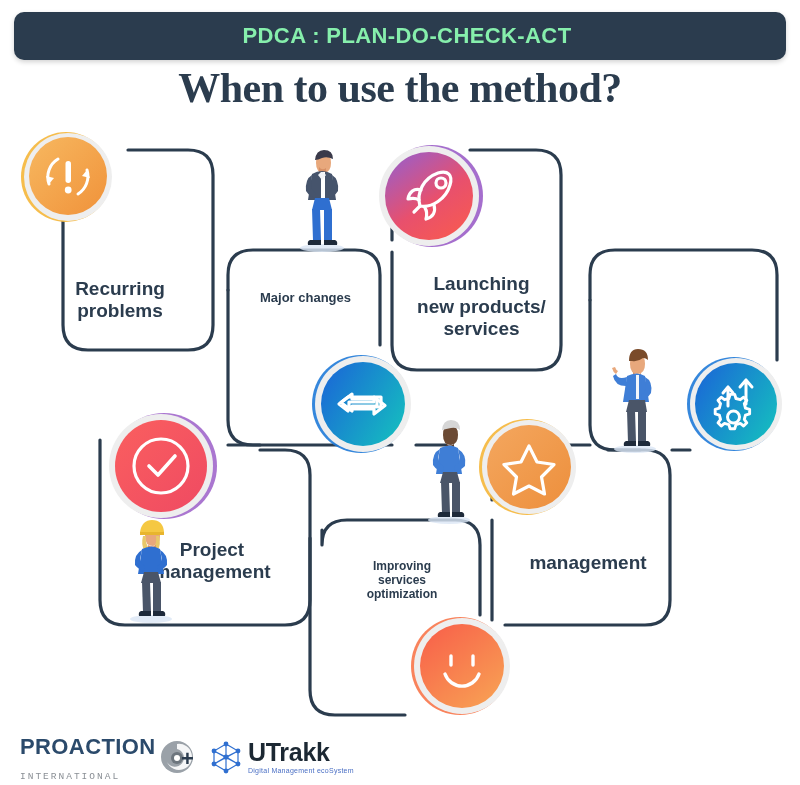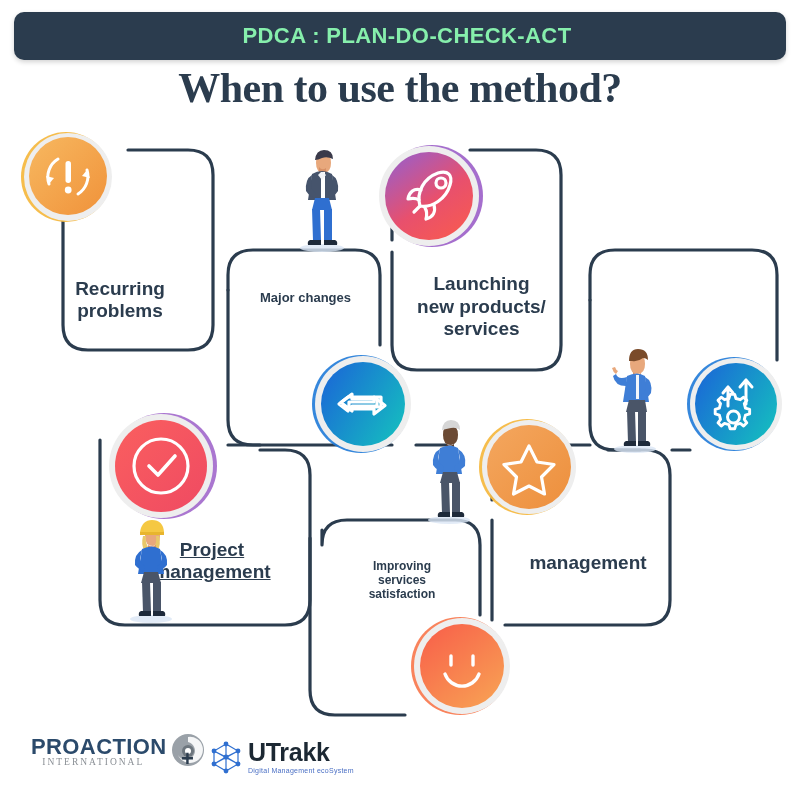--- a/index.html
+++ b/index.html
@@ -41,22 +41,22 @@
     line-height:1.18;padding:6px 10px;
     pointer-events:auto;
   }
   .node span{display:block;}
 
   
   .person{position:absolute;}
   .person svg{display:block;}
   .logo-proaction{position:absolute;left:20px;top:736px;display:flex;align-items:center;}
   .pa-text{display:flex;flex-direction:column;line-height:1;}
-  .pa-main{font-size:22px;font-weight:bold;color:#2b4a6b;letter-spacing:.4px;font-family:"Liberation Sans", sans-serif;margin-left:11px;}
-  .pa-sub{font-size:9.5px;color:#8a8f95;letter-spacing:2.0px;text-align:center;margin-top:0;font-family:Liberation Serif, serif;}
+  .pa-main{font-size:22px;font-weight:bold;color:#2b4a6b;letter-spacing:.4px;font-family:"Liberation Sans", sans-serif;}
+  .pa-sub{font-size:9.5px;color:#8a8f95;letter-spacing:2.0px;text-align:left;margin-top:14px;font-family:Liberation Mono, monospace;}
   .plus{position:absolute;left:181px;top:746px;font-size:22px;font-weight:bold;color:#2b3c4e;font-family:"Liberation Sans", sans-serif;}
   .logo-utrakk{position:absolute;left:208px;top:739px;display:flex;align-items:center;}
   .ut-text{display:flex;flex-direction:column;line-height:1;margin-left:4px;}
   .ut-main{font-size:25px;font-weight:bold;color:#1c2833;letter-spacing:-.3px;font-family:"Liberation Sans", sans-serif;}
   .ut-sub{font-size:7px;color:#4a6fc4;letter-spacing:.25px;margin-top:2px;font-family:"Liberation Sans", sans-serif;}
 </style>
 </head>
 <body>
 
 <div id="stage">
@@ -127,32 +127,32 @@
 
   <div class="node" style="left:404px;top:262px;width:155px;height:90px;font-size:19px;">
     <div>
       <span>Launching</span>
       <span>new products/</span>
       <span>services</span>
     </div>
   </div>
 
 
-  <div class="node" style="left:128px;top:526px;width:168px;height:70px;font-size:19px;text-decoration:underline;">
+  <div class="node" style="left:128px;top:526px;width:168px;height:70px;font-size:19px;">
     <div>
       <span>Project</span>
       <span>management</span>
     </div>
   </div>
 
   <div class="node" style="left:323px;top:533px;width:158px;height:94px;font-size:12px;">
     <div>
       <span>Improving</span>
       <span>services</span>
-      <span>satisfaction</span>
+      <span>optimization</span>
     </div>
   </div>
 
   <div class="node" style="left:508px;top:528px;width:160px;height:70px;font-size:19px;">
     <div>
       <span>management</span>
     </div>
   </div>
 
   <svg width="0" height="0" style="position:absolute" aria-hidden="true">

